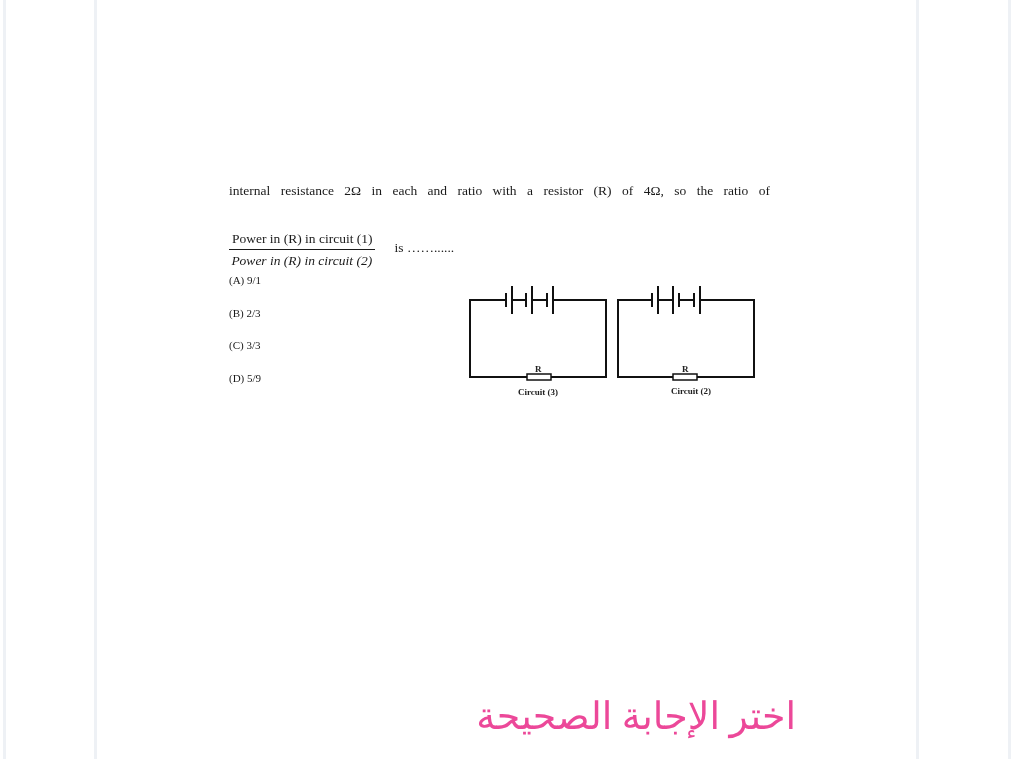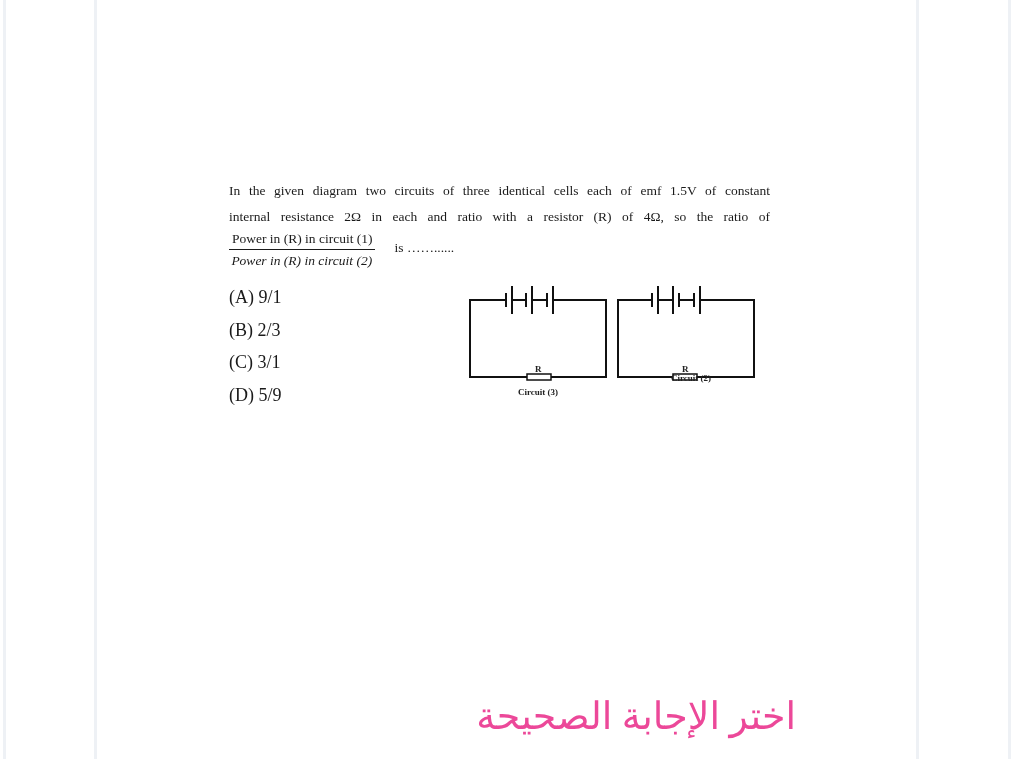--- a/index.html
+++ b/index.html
@@ -7,54 +7,53 @@
   .edge { position:absolute; top:0; height:759px; width:3px; background:#eef1f5; }
   .page { position:absolute; left:98px; top:0; width:818px; height:759px; background:#ffffff; }
   .question { position:absolute; left:229px; top:178px; width:541px;
     font-family:"Liberation Serif", serif; font-size:13.5px; color:#1a1a1a; line-height:26px; text-align:justify; }
   .question p { margin:0; text-align-last:justify; }
   .frac-row { position:absolute; left:229px; top:230px; font-family:"Liberation Serif", serif; font-size:13.5px; color:#1a1a1a; display:flex; align-items:center; }
   .frac { display:inline-flex; flex-direction:column; align-items:center; }
   .frac .num { padding:0 2px 2px 3px; border-bottom:1px solid #1a1a1a; line-height:17px; }
   .frac .den { padding:2px 2px 0 2px; line-height:17px;font-style:italic; }
   .frac-suffix { margin-left:20px; margin-top:-4px; }
-  .options { position:absolute; left:229px; top:287px; font-family:"Liberation Serif", serif; font-size:18px; color:#1a1a1a; }
+  .options { position:absolute; left:229px; top:270px; font-family:"Liberation Serif", serif; font-size:11px; color:#1a1a1a; }
   .option { height:32.7px; line-height:20px; }
   .circuits { position:absolute; left:462px; top:283px; width:300px; height:120px; }
   .caption { position:absolute; font-family:"Liberation Serif", serif; font-weight:bold; font-size:9px; color:#222; }
   .arabic { position:absolute; left:436px; top:694px; width:360px; text-align:right; direction:rtl;
     font-family:Liberation Serif, serif; font-size:38px; color:#ec4899; letter-spacing:0; font-weight:normal; }
 </style>
 </head>
 <body>
 
 <div class="edge" style="left:3px;"></div>
 <div class="edge" style="left:94px;"></div>
 <div class="edge" style="left:916px;"></div>
 <div class="edge" style="left:1008px;"></div>
 
 <div class="page"></div>
 
 <div class="question">
-  <p>In the given diagram two circuits of three identical cells each of emf 1.5V of constant</p>
   <p>internal resistance 2Ω in each and ratio with a resistor (R) of 4Ω, so the ratio of</p>
 </div>
 
 <div class="frac-row">
   <span class="frac">
     <span class="num">Power  in (R) in circuit (1)</span>
     <span class="den">Power  in (R) in circuit (2)</span>
   </span>
   <span class="frac-suffix">is ……......</span>
 </div>
 
 <div class="options">
   <div class="option">(A) 9/1</div>
   <div class="option">(B) 2/3</div>
-  <div class="option">(C) 3/1</div>
+  <div class="option">(C) 3/3</div>
   <div class="option">(D) 5/9</div>
 </div>
 
 <div class="circuits">
   <svg width="300" height="120" viewBox="0 0 300 120">
     <g stroke="#111" stroke-width="2" fill="none">
 
       <line x1="8" y1="17" x2="44" y2="17"></line>
 
       <line x1="44" y1="10" x2="44" y2="24"></line>
@@ -92,16 +91,16 @@
       <line x1="292" y1="16" x2="292" y2="95"></line>
       <line x1="156" y1="16" x2="156" y2="95"></line>
       <line x1="155" y1="94" x2="211" y2="94"></line>
       <line x1="235" y1="94" x2="293" y2="94"></line>
       <rect x="211" y="91" width="24" height="6" stroke-width="1.5" fill="#fff"></rect>
     </g>
   </svg>
   <span class="caption" style="left:73px; top:81px;">R</span>
   <span class="caption" style="left:56px; top:104px;">Circuit (3)</span>
   <span class="caption" style="left:220px; top:81px;">R</span>
-  <span class="caption" style="left:209px; top:90px;">Circuit (2)</span>
+  <span class="caption" style="left:209px; top:103px;">Circuit (2)</span>
 </div>
 
 <div class="arabic">اختر الإجابة الصحيحة</div>
 
 </body></html>

